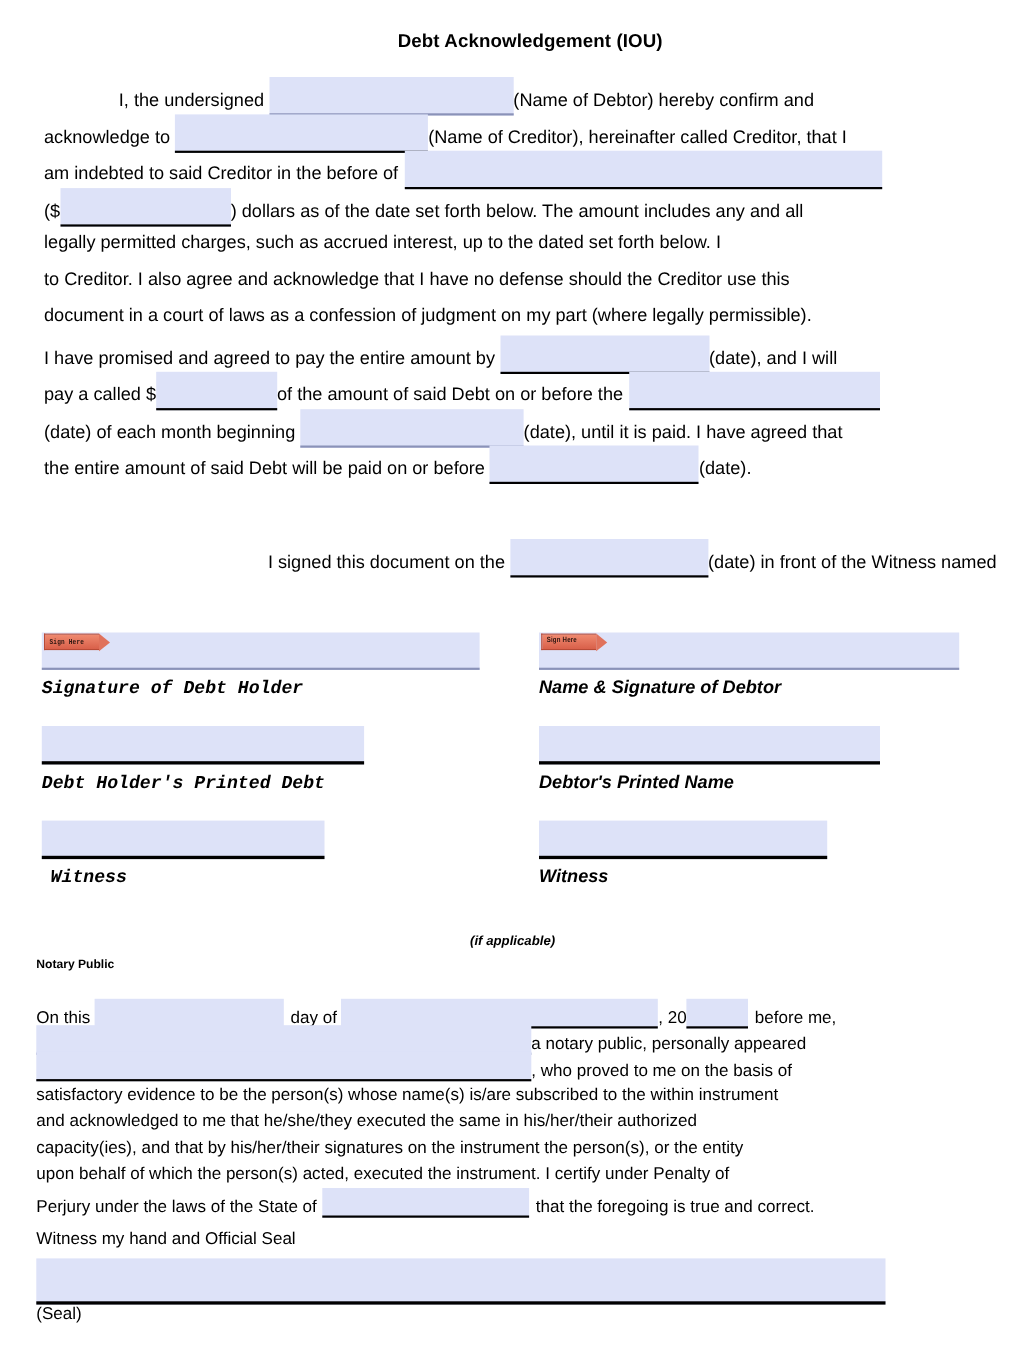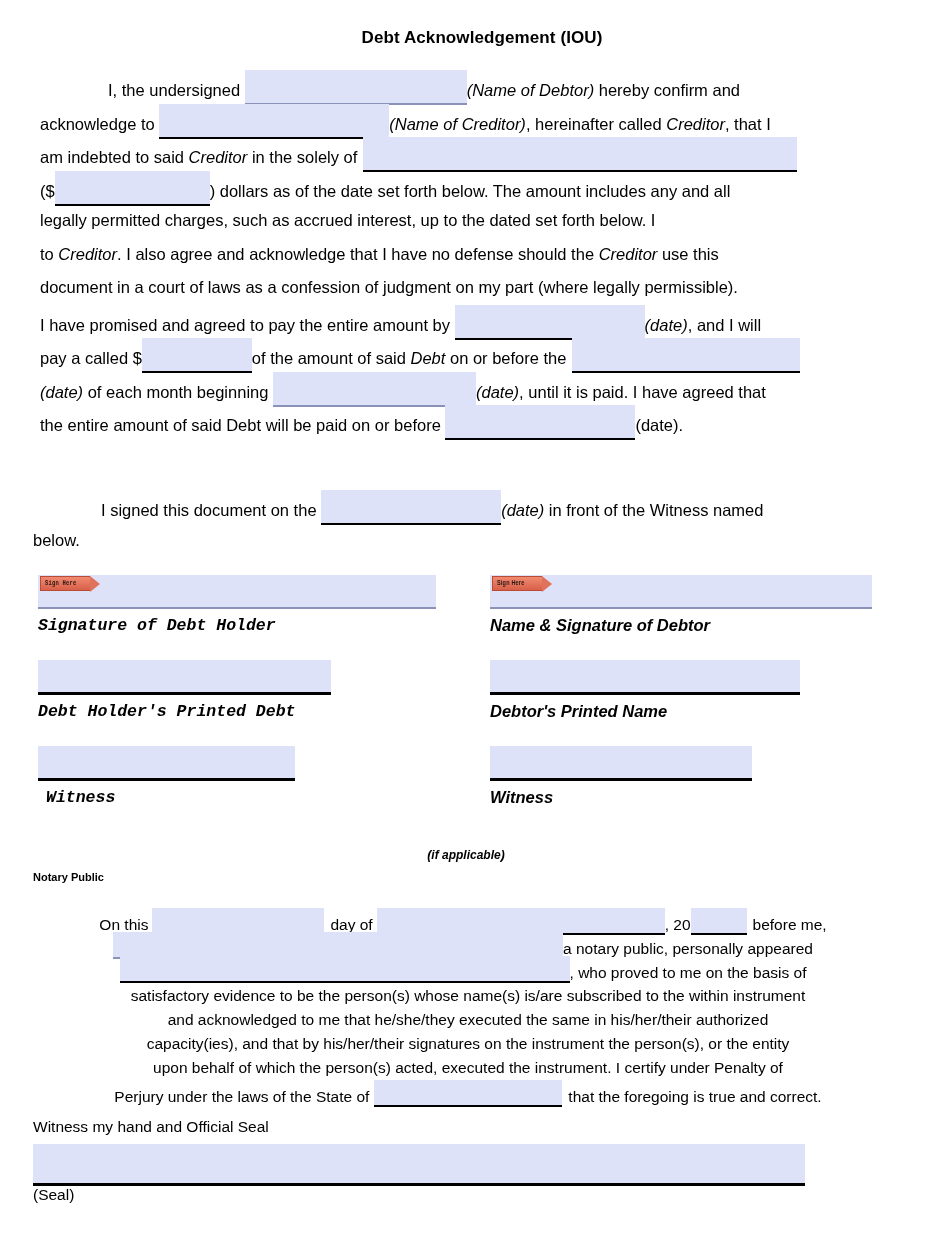--- a/index.html
+++ b/index.html
@@ -43,45 +43,46 @@
     width: 840px;
     font-size: 16.5px;
     line-height: 33.5px;
   }
   .ln {
     position: relative;
     height: 33.5px;
     white-space: nowrap;
   }
   .ln.indent { text-indent: 68px; }
-  .it { font-style: italic; }
+  .it { }
 
   
   .fld {
     display: inline-block;
     vertical-align: baseline;
     background: #dde2f8;
     height: 28px;
     margin-bottom: -6px;
     position: relative;
   }
   .fld.ul-black { border-bottom: 2.5px solid #000; }
   .fld.ul-gray  { border-bottom: 2px solid #8a92b8; }
 
   
   .fld.tall { height: 33px; margin-bottom: -9px; }
 
   
   .signed-block {
     position: absolute;
-    left: 33px;
+    left: 56px;
     top: 490px;
     width: 850px;
     font-size: 16.5px;
     line-height: 33px;
+    text-align: right;
   }
 
   
   .sig-area { position: absolute; left: 0; top: 575px; width: 932px; }
   .sig-col-left  { position: absolute; left: 38px; font-family: Liberation Mono, monospace;  }
   .sig-col-right { position: absolute; left: 490px; }
 
   .sig-field {
     position: relative;
     background: #dde2f8;
@@ -158,21 +159,21 @@
     font-weight: bold;
   }
   .notary-block {
     position: absolute;
     left: 33px;
     top: 908px;
     width: 860px;
     font-size: 15.5px;
     line-height: 24px;
   }
-  .nln { position: relative; height: 24px; white-space: nowrap; text-align: center; }
+  .nln { position: relative; height: 24px; white-space: nowrap; }
 
   .para-tight {
     position: absolute;
     left: 33px;
     top: 984px;
     width: 870px;
     font-size: 15.5px;
     line-height: 24px;
   }
   .para-tight .nln { white-space: nowrap; }
@@ -208,21 +209,21 @@
 
     <div class="ln indent">
       <span>I, the undersigned </span><span class="fld ul-gray tall" style="width:222px"></span><span class="it">(Name of Debtor)</span><span> hereby confirm and</span>
     </div>
 
     <div class="ln">
       <span>acknowledge to </span><span class="fld ul-black tall" style="width:230px"></span><span class="it">(Name of Creditor)</span><span>, hereinafter called </span><span class="it">Creditor</span><span>, that I</span>
     </div>
 
     <div class="ln">
-      <span>am indebted to said </span><span class="it">Creditor</span><span> in the solely of</span><span class="fld ul-black tall" style="width:434px;margin-left:6px"></span>
+      <span>am indebted to said </span><span class="it">Creditor</span><span> in the before of</span><span class="fld ul-black tall" style="width:434px;margin-left:6px"></span>
     </div>
 
     <div class="ln">
       <span>($</span><span class="fld ul-black tall" style="width:155px"></span><span>) dollars as of the date set forth below. The amount includes any and all</span>
     </div>
 
     <div class="ln">
       <span>legally permitted charges, such as accrued interest, up to the dated set forth below. I</span>
     </div>
 
@@ -249,23 +250,20 @@
 
     <div class="ln">
       <span>the entire amount of said Debt will be paid on or before </span><span class="fld ul-black tall" style="width:190px"></span><span>(date).</span>
     </div>
 
   </div>
 
   <div class="signed-block">
     <div class="ln indent">
       <span>I signed this document on the </span><span class="fld ul-black tall" style="width:180px"></span><span class="it">(date)</span><span> in front of the Witness named</span>
-    </div>
-    <div class="ln">
-      <span>below.</span>
     </div>
   </div>
 
   <div class="sig-area">
 
     <div class="sig-col-left" style="top:0;">
 
       <div class="sig-field sig-w-lg ul-gray">
         <div class="sign-tag">
           <span class="sign-tag-label">Sign Here</span>

